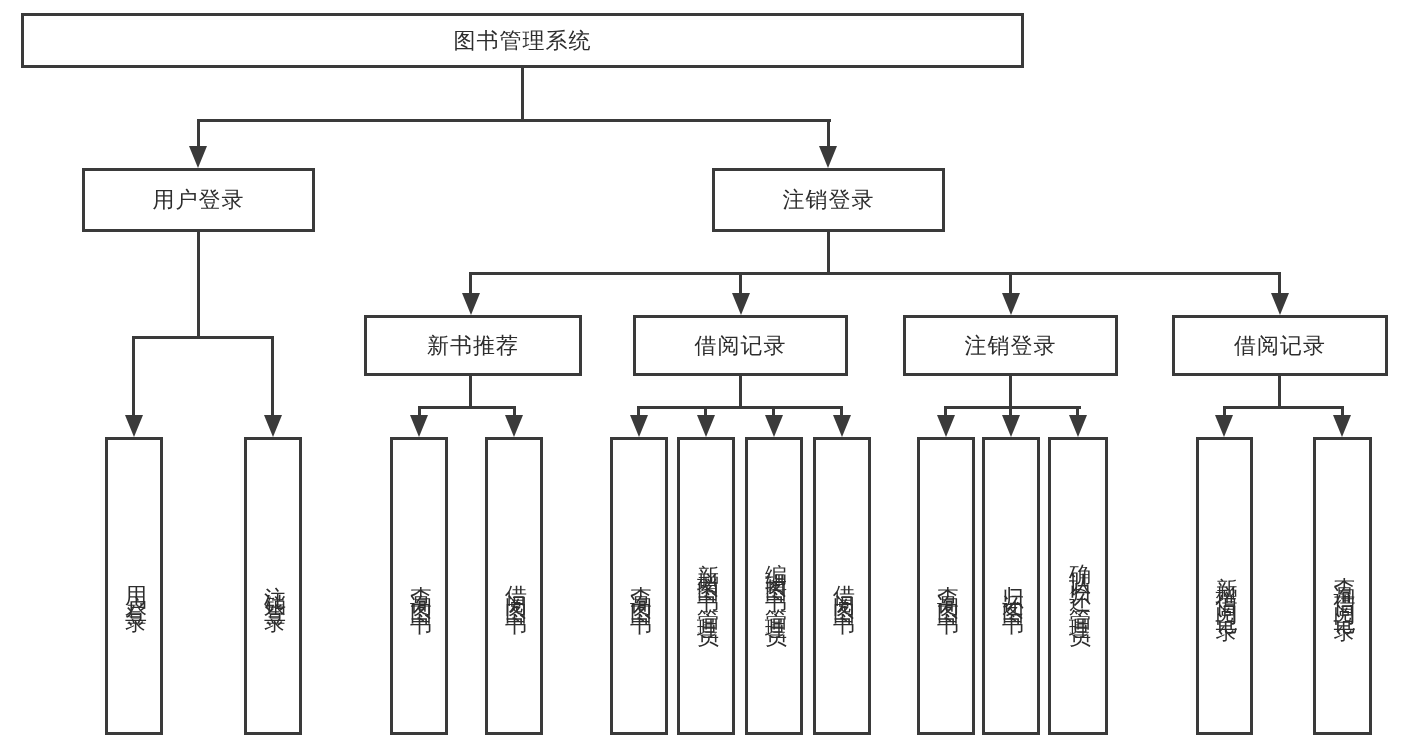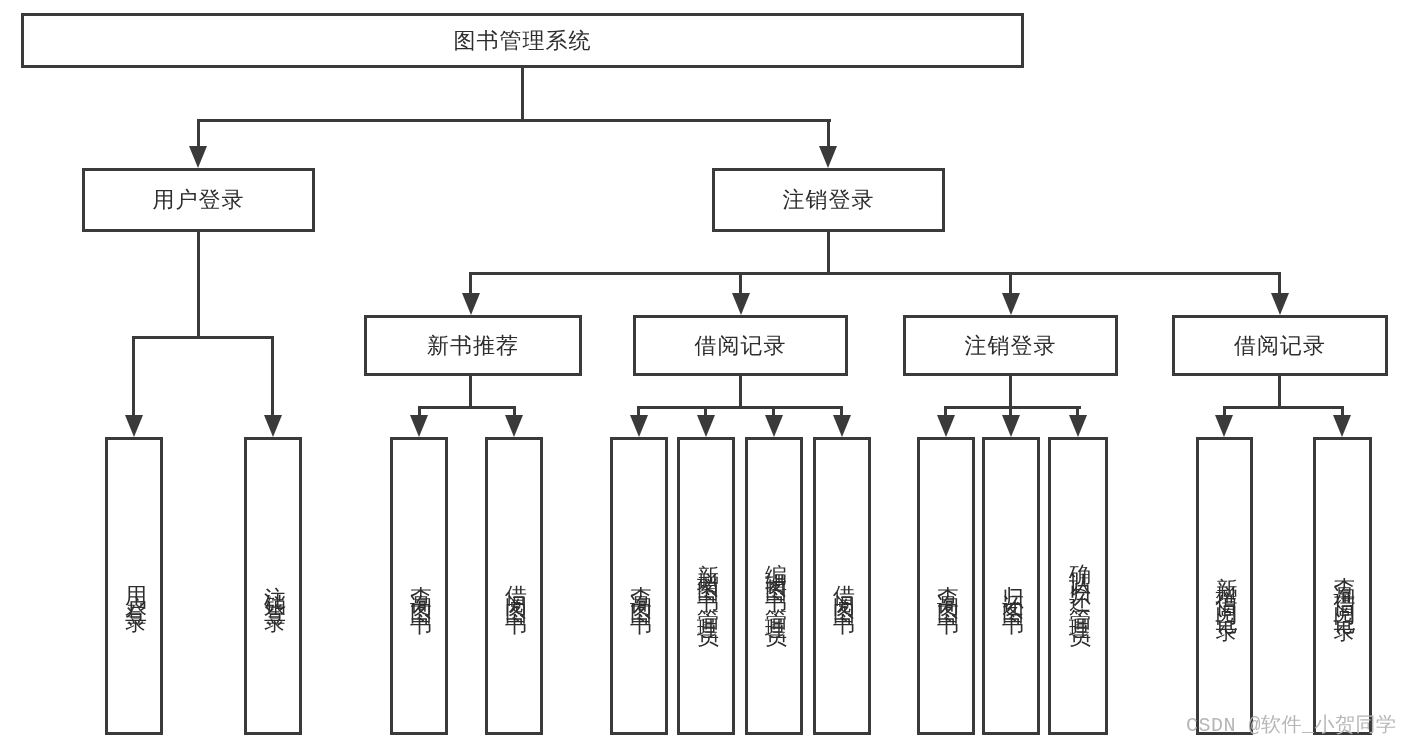--- a/index.html
+++ b/index.html
@@ -175,15 +175,14 @@
     <span>确认归还（管理员）</span>
   </div>
 
   <div class="box vbox" style="left:1196px;top:437px;width:57px;height:298px">
     <span>新增借阅记录</span>
   </div>
   <div class="box vbox" style="left:1313px;top:437px;width:59px;height:298px">
     <span>查询借阅记录</span>
   </div>
 
-  <div class="watermark">CSDN @软件_小贺同学</div>
 
 </div>
 
 </body></html>

